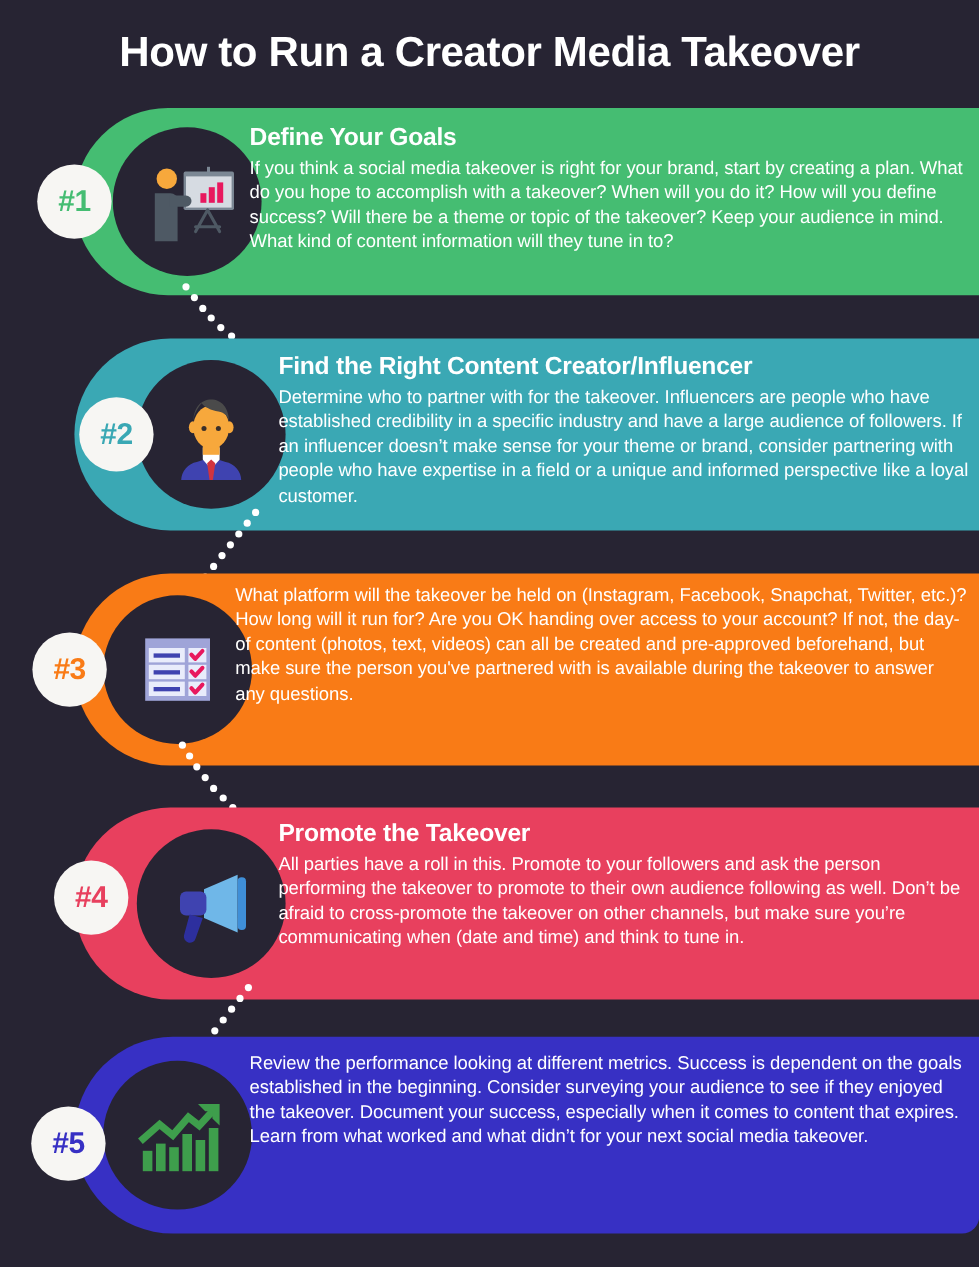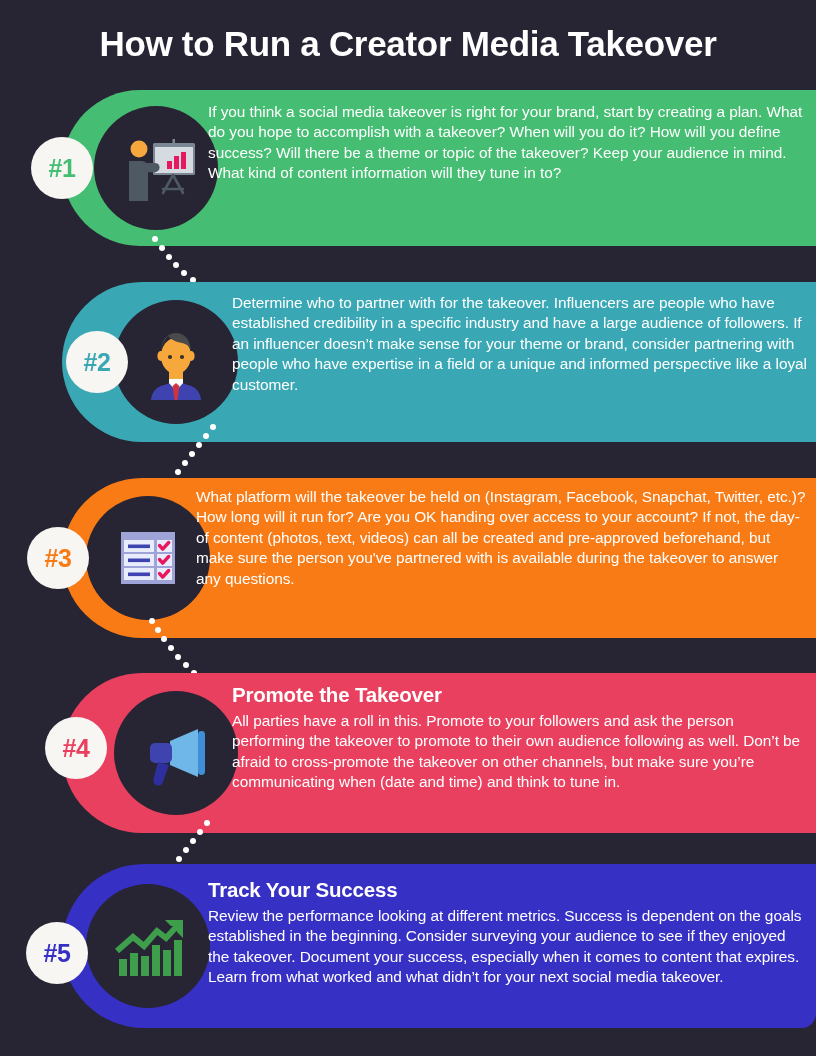--- a/index.html
+++ b/index.html
@@ -120,20 +120,21 @@
       <path d="M58 48 L48 66 M58 48 L68 66 M48 62 L68 62" stroke="#4e5964" stroke-width="2.6" fill="none" stroke-linecap="round"></path>
       <circle cx="24" cy="22" r="8.5" fill="#f7a83c"></circle>
       <path d="M14 34 h13 a6 6 0 0 1 6 6 v34 h-19 z" fill="#4e5964"></path>
       <path d="M26 36 h14 a4.6 4.6 0 0 1 0 9.2 h-14 z" fill="#4e5964"></path>
     </svg>
   </div>
   <div class="badge" style="left:31px;top:47px;color:#45bd72;">
     <span>#1</span>
   </div>
   <div class="copy" style="left:208px;top:12px;width:596px;">
+    <p class="step-title">Define Your Goals</p>
     <p class="step-body">If you think a social media takeover is right for your brand, start by creating a plan. What do you hope to accomplish with a takeover? When will you do it? How will you define success? Will there be a theme or topic of the takeover? Keep your audience in mind. What kind of content information will they tune in to?</p>
   </div>
 </div>
 
 <div class="connector" style="left:152px;top:236px;width:70px;height:60px;">
   <i style="left:0px;top:0px;"></i>
     <i style="left:7px;top:9px;"></i>
     <i style="left:14px;top:18px;"></i>
   <i style="left:21px;top:26px;"></i>
     <i style="left:29px;top:34px;"></i>
@@ -156,20 +157,21 @@
       <ellipse cx="54.2" cy="33" rx="3.4" ry="5" fill="#f7a83c"></ellipse>
       <path d="M24 30 c0 -14 7 -20 15 -20 c8 0 15 6 15 20 c0 -6 -4 -9 -9 -10 c-6 -1 -12 -4 -14 -7 c-3 4 -7 9 -7 17 z" fill="#4a4a4a"></path>
       <circle cx="33" cy="34" r="2.1" fill="#3a2f2a"></circle>
       <circle cx="45" cy="34" r="2.1" fill="#3a2f2a"></circle>
     </svg>
   </div>
   <div class="badge" style="left:66px;top:49px;color:#3aa8b4;">
     <span>#2</span>
   </div>
   <div class="copy" style="left:232px;top:11px;width:578px;">
+    <p class="step-title">Find the Right Content Creator/Influencer</p>
     <p class="step-body">Determine who to partner with for the takeover. Influencers are people who have established credibility in a specific industry and have a large audience of followers. If an influencer doesn’t make sense for your theme or brand, consider partnering with people who have expertise in a field or a unique and informed perspective like a loyal customer.</p>
   </div>
 </div>
 
 <div class="connector" style="left:148px;top:424px;width:70px;height:74px;">
   <i style="left:62px;top:0px;"></i>
     <i style="left:55px;top:9px;"></i>
     <i style="left:48px;top:18px;"></i>
   <i style="left:41px;top:27px;"></i>
     <i style="left:34px;top:36px;"></i>
@@ -256,16 +258,15 @@
       <rect x="54" y="43" width="8" height="26" fill="#3e9e4c"></rect>
       <rect x="65" y="33" width="8" height="36" fill="#3e9e4c"></rect>
       <path d="M8 44 L24 30 L35 39 L48 24 L57 31 L70 17" stroke="#3e9e4c" stroke-width="6" fill="none" stroke-linejoin="miter"></path>
       <path d="M56 13 h18 v18 l-6 -6 v-6 h-6 z" fill="#3e9e4c"></path>
     </svg>
   </div>
   <div class="badge" style="left:26px;top:58px;color:#3730c4;">
     <span>#5</span>
   </div>
   <div class="copy" style="left:208px;top:13px;width:598px;">
-    <p class="step-title">Track Your Success</p>
     <p class="step-body">Review the performance looking at different metrics. Success is dependent on the goals established in the beginning. Consider surveying your audience to see if they enjoyed the takeover. Document your success, especially when it comes to content that expires. Learn from what worked and what didn’t for your next social media takeover.</p>
   </div>
 </div>
 
 </body></html>

